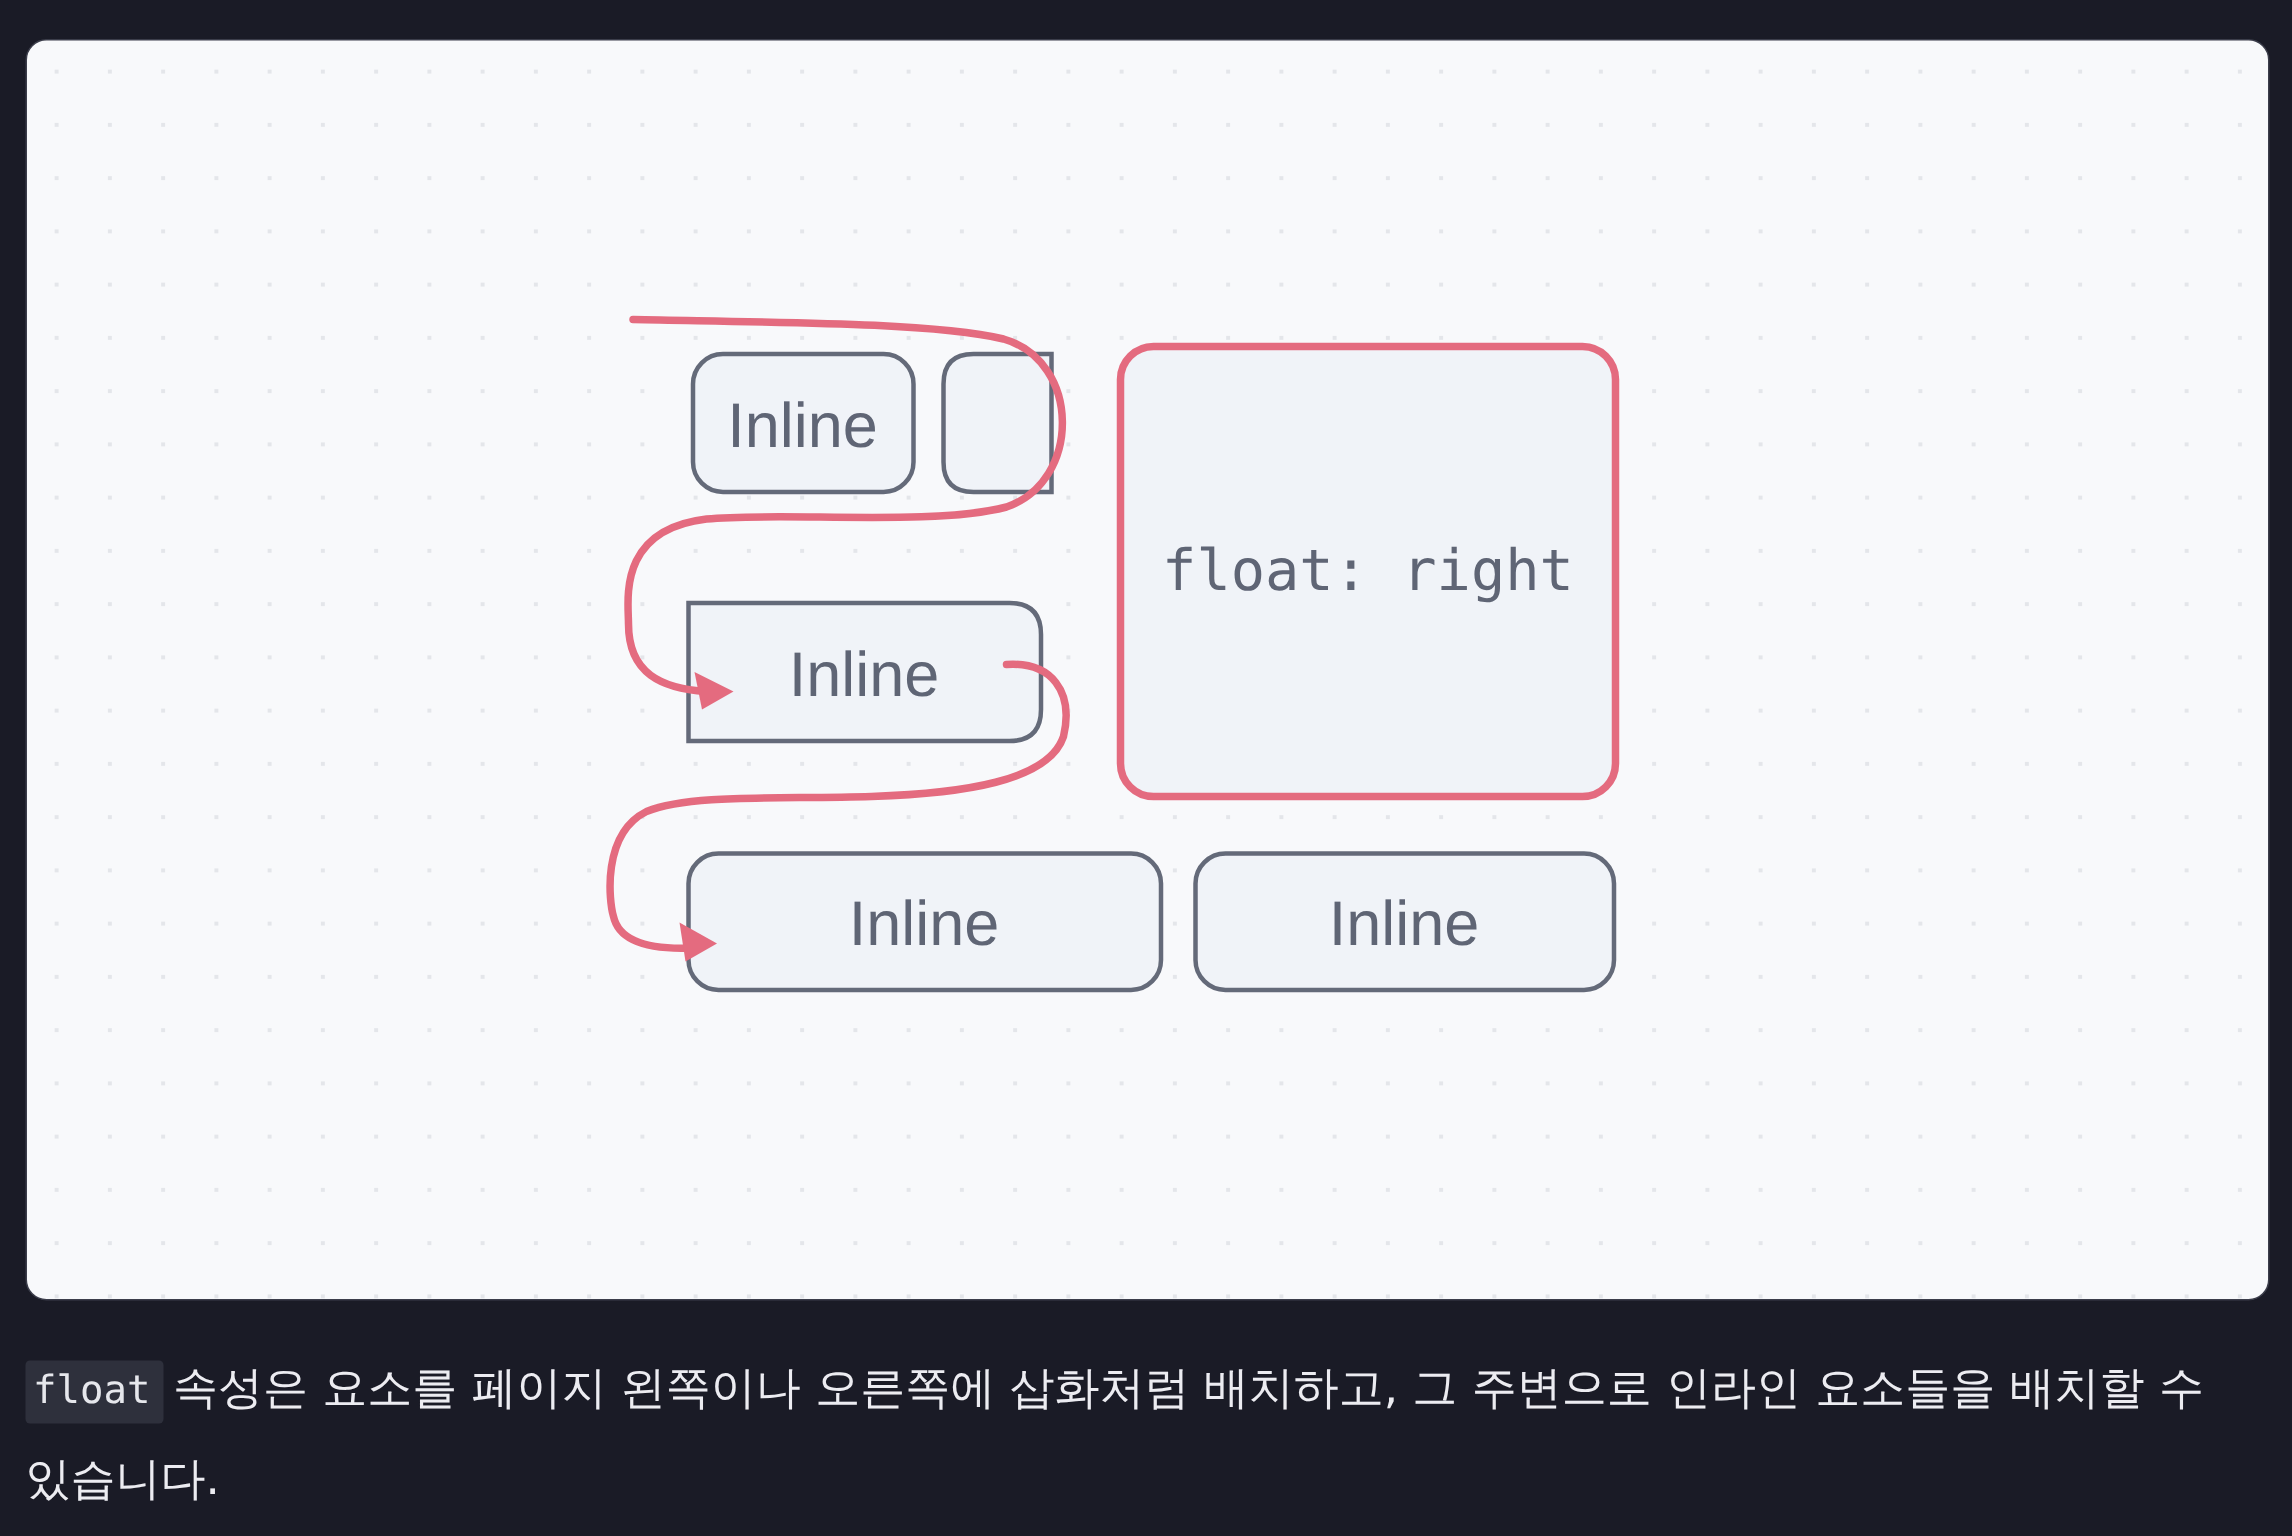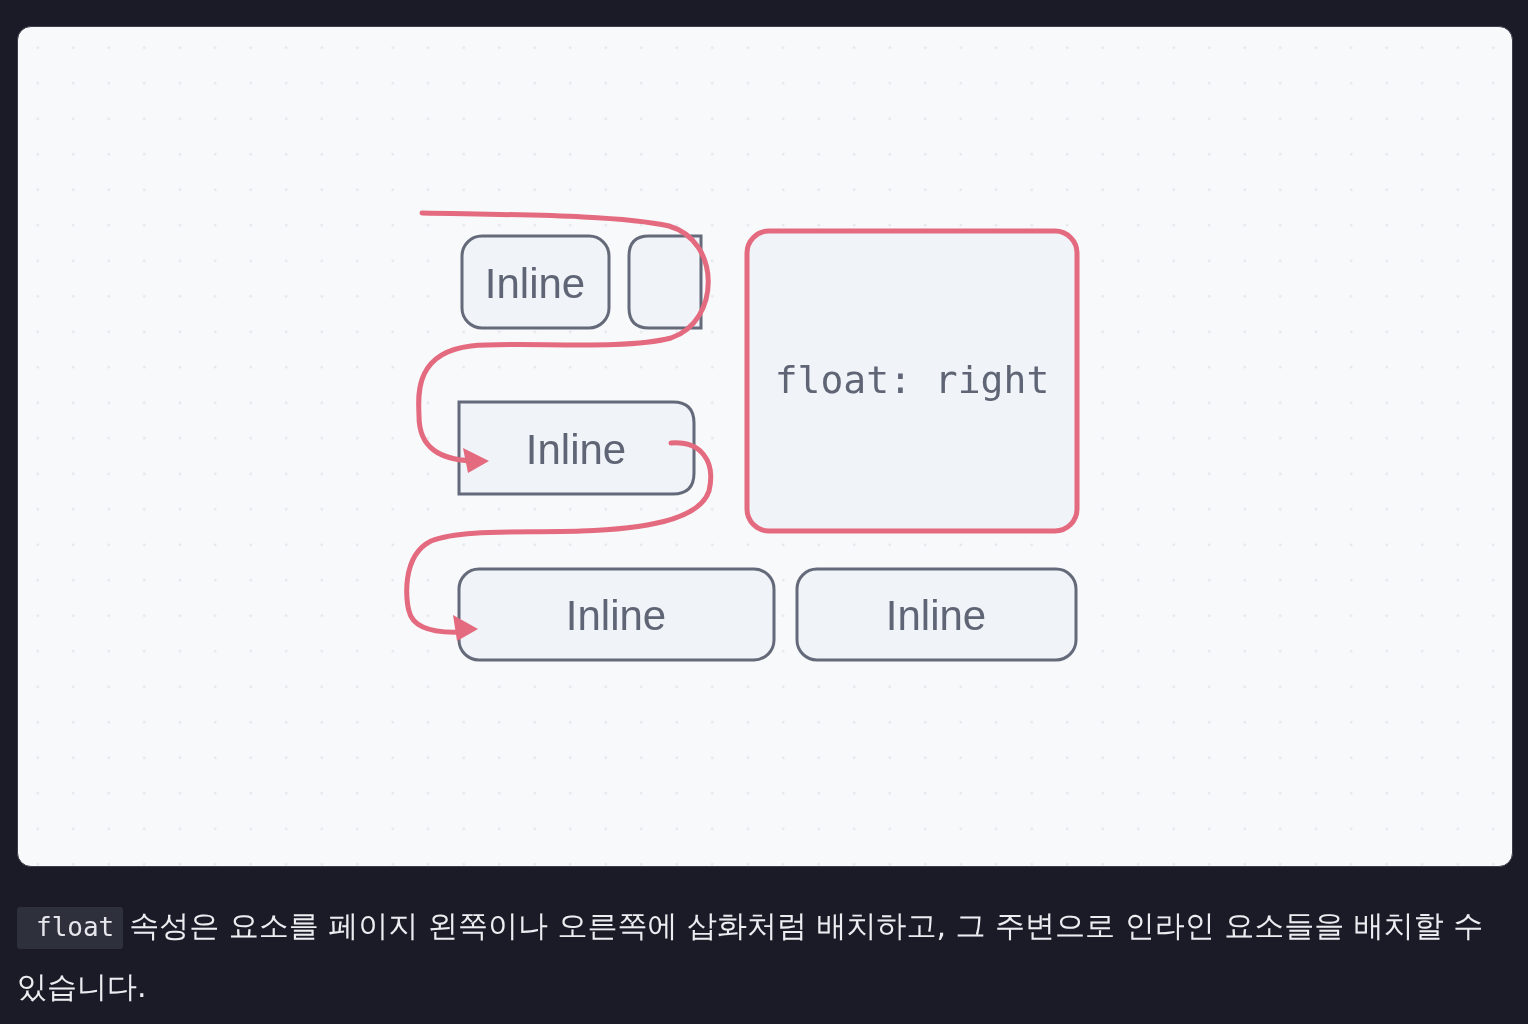--- a/index.html
+++ b/index.html
@@ -49,21 +49,21 @@
     font-size: 30px;
     line-height: 59px;
     color: #ececf1;
     margin: 0;
   }
   .code {
     font-family: "DejaVu Sans Mono", monospace;
     font-size: 26px;
     background: #2e303c;
     color: #e6e7ec;
-    padding: 5px 9px 7px 19px;
+    padding: 5px 9px 7px 5px;
     border-radius: 3px;
     margin-right: 6px;
   }
 </style>
 </head>
 <body>
 
 <div class="card">
   <svg class="diagram" width="1496" height="841" viewBox="17 26 1496 841">
 

